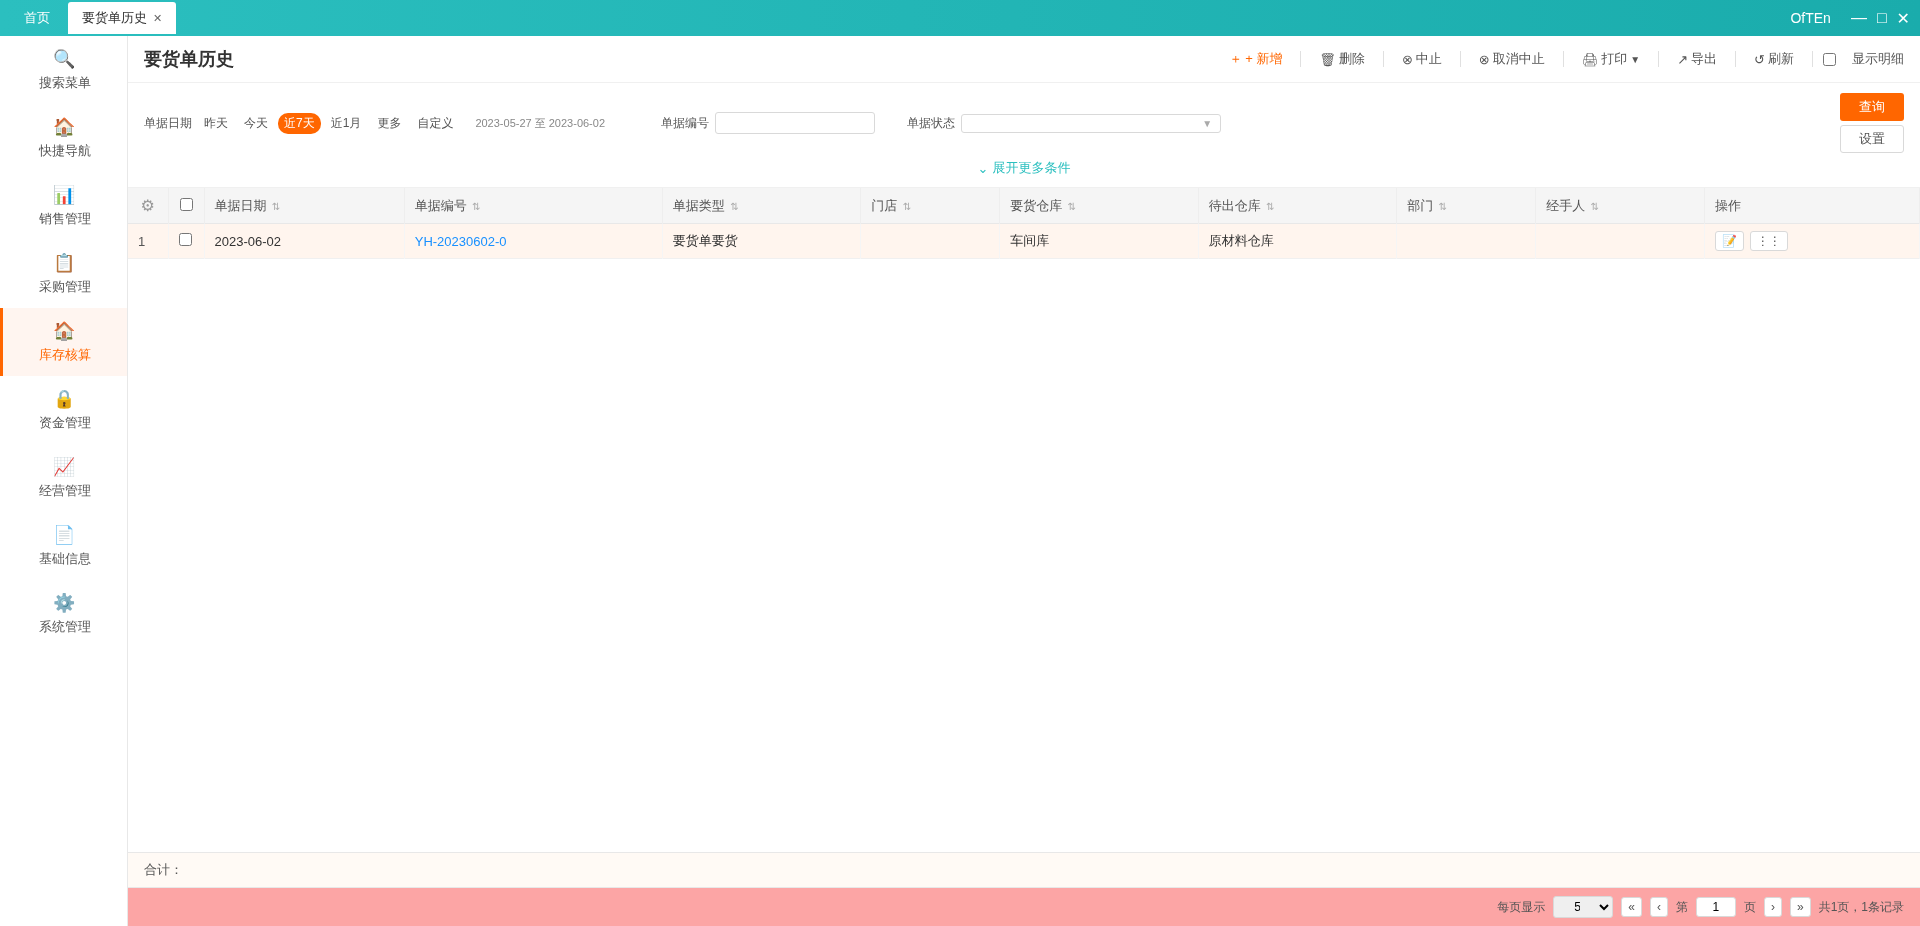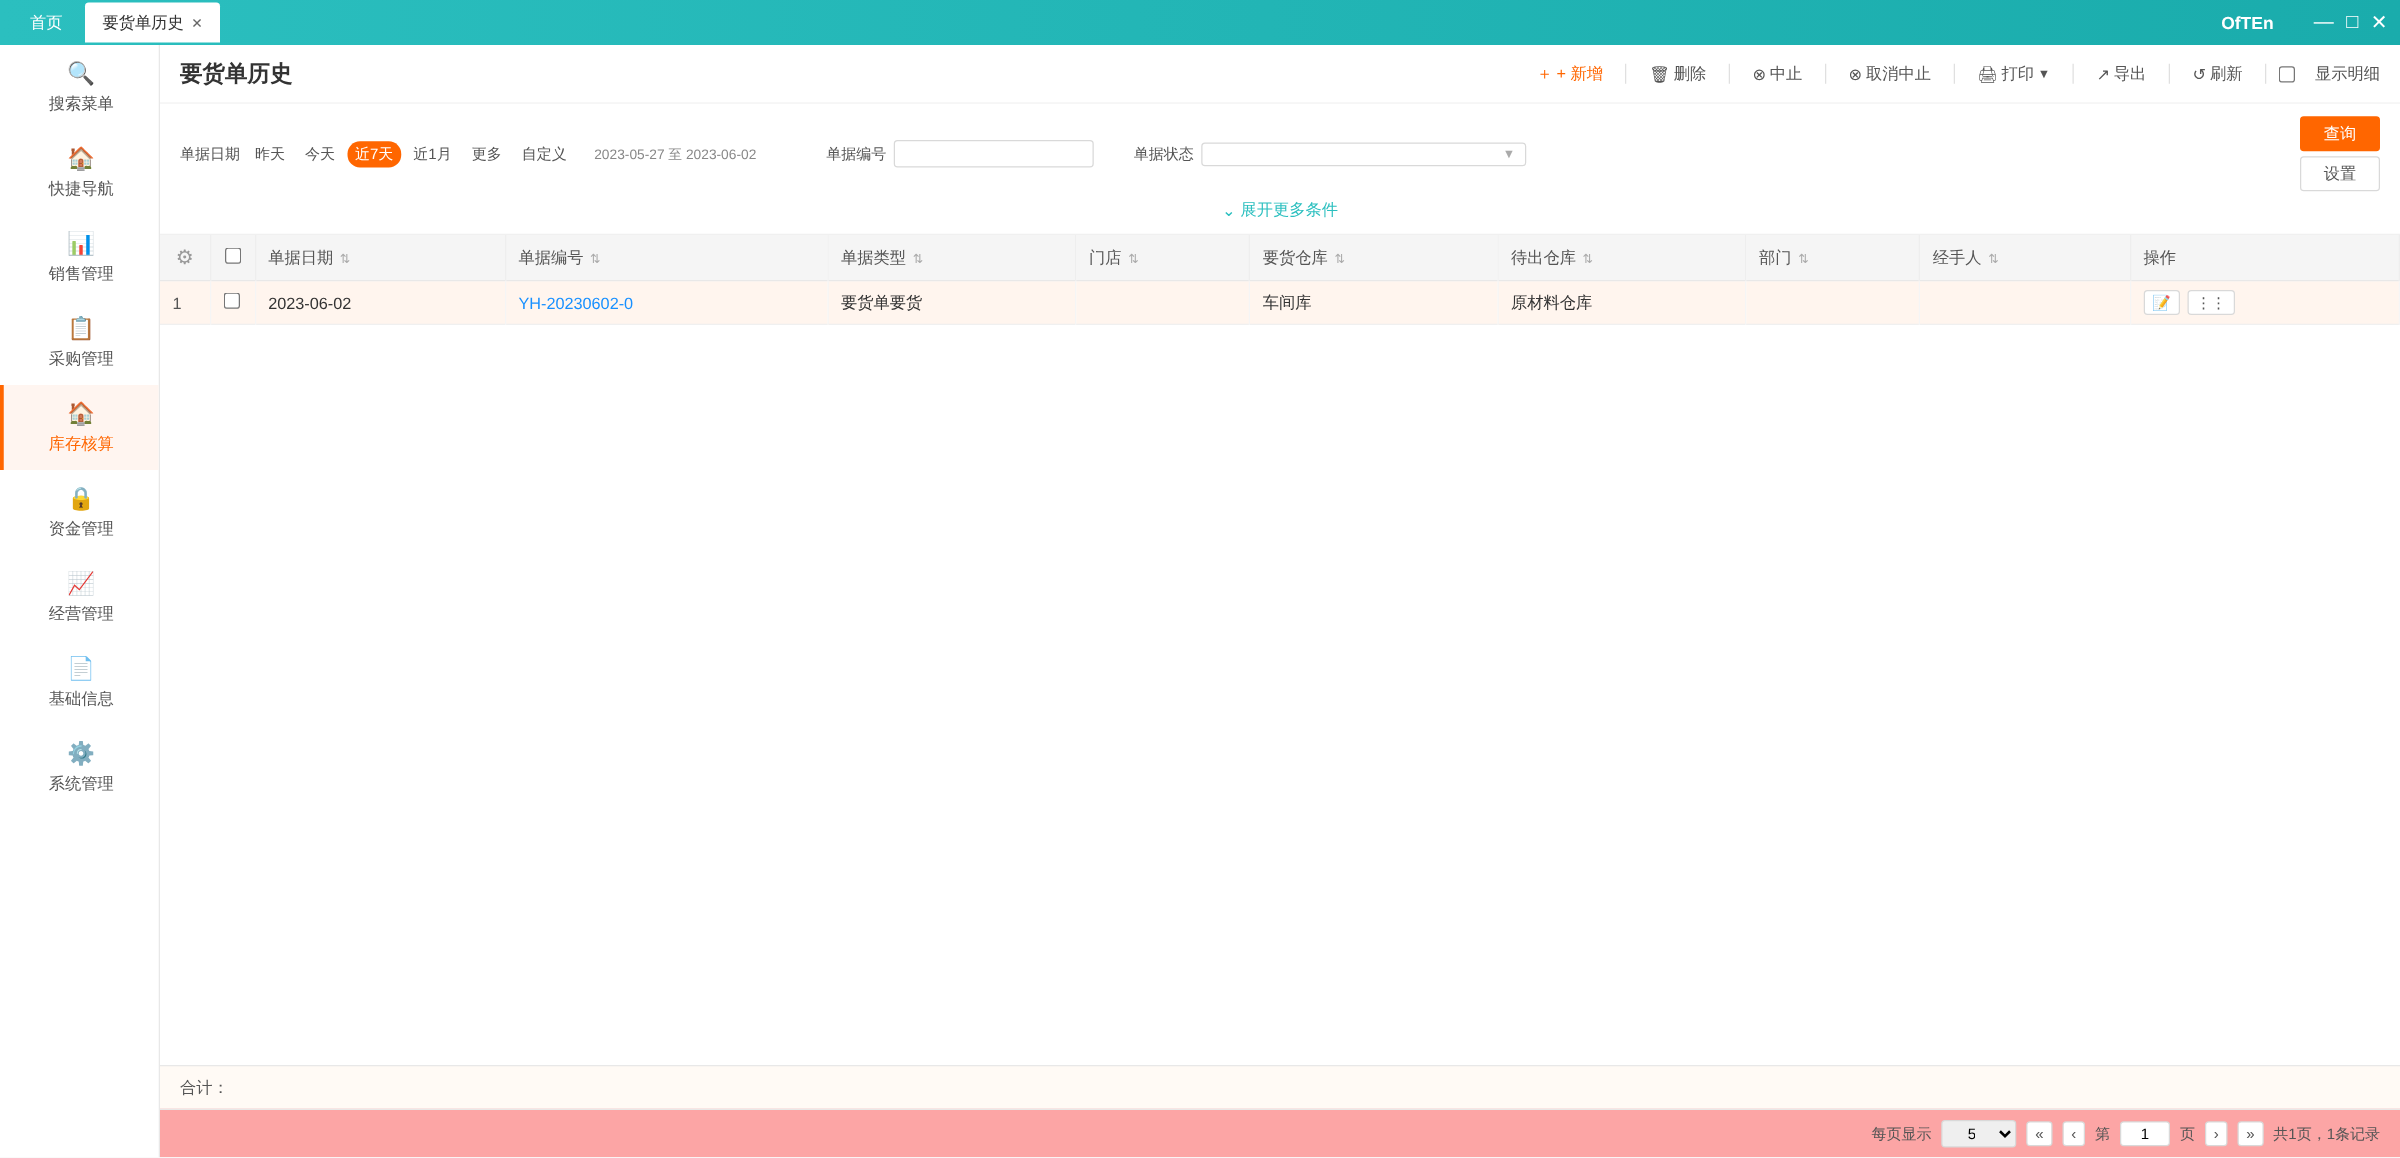--- a/index.html
+++ b/index.html
@@ -364,21 +364,21 @@
   <div class="top-bar-tabs">
     <div class="top-tab">
       <span>首页</span>
     </div>
     <div class="top-tab active">
       <span>要货单历史</span>
       <span class="close-btn">✕</span>
     </div>
   </div>
   <div class="top-bar-right">
-    <span style="font-size:14px;font-weight:bold;color:#fff;margin-right:22px;">OfTEn</span>
+    <span style="font-size:14px;font-weight:normal;color:#fff;margin-right:10px;">OfTEn</span>
     <span style="font-size:16px;">—</span>
     <span style="font-size:16px;">□</span>
     <span style="font-size:16px;">✕</span>
   </div>
 </div>
 
 <div class="main-layout">
 
   <div class="sidebar">
     <div class="sidebar-item">

